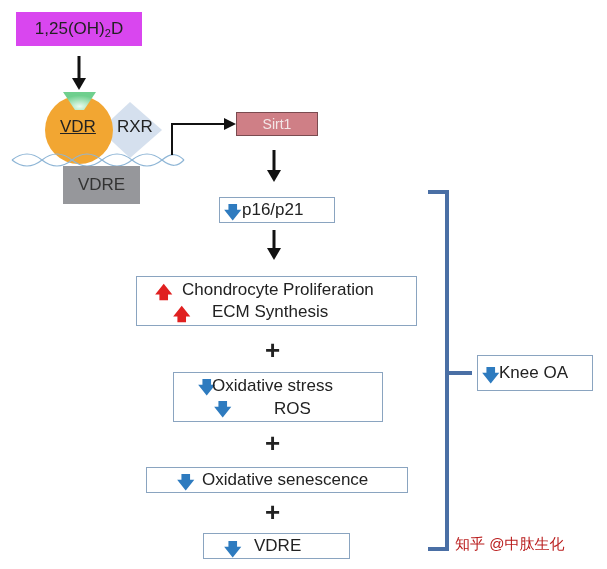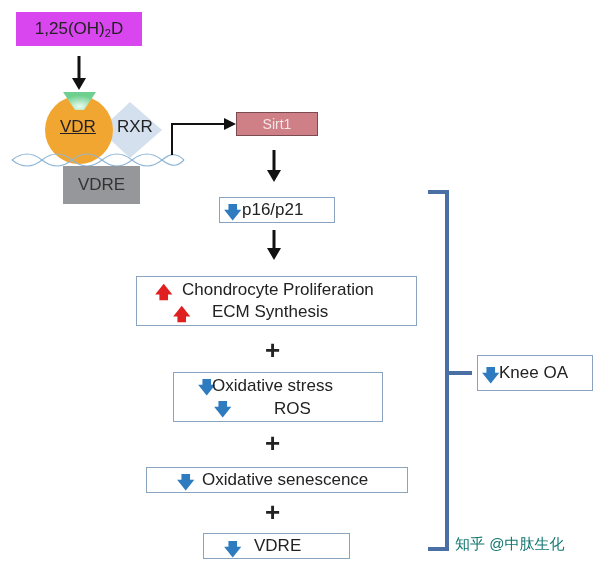--- a/index.html
+++ b/index.html
@@ -9,21 +9,21 @@
     .box { position:absolute; background:#fff; border:1.5px solid #8aa4c0; box-sizing:border-box; }
     .txt { position:absolute; font-size:17px; white-space:nowrap; color:#222; }
     svg.overlay { position:absolute; left:0; top:0; }
     .ligand { left:16px; top:12px; width:126px; height:34px; background:#d946ef; display:flex;
               align-items:center; justify-content:center; font-size:17px; color:#222; }
     .ligand sub { font-size:11px; vertical-align:-3px; }
     .sirt { left:236px; top:112px; width:82px; height:24px; background:#cf7f86; border:1px solid #7a4b50;
             box-sizing:border-box; display:flex; align-items:center; justify-content:center; color:#f3e6e7; font-size:14px; }
     .vdre { left:63px; top:166px; width:77px; height:38px; background:#96979b; display:flex;
             align-items:center; justify-content:center; color:#333; font-size:17px; }
-    .watermark { font-size:15px; color:#0f766e; }
+    .watermark { font-size:15px; color:#b91c1c; }
   </style>
 </head>
 <body>
 
 <svg class="overlay" width="607" height="569">
   <defs>
     <marker id="ah" markerWidth="8" markerHeight="8" refX="4" refY="4" orient="auto">
       <path d="M0,0 L8,4 L0,8 z" fill="#111"></path>
     </marker>
     <radialGradient id="pocket" cx="50%" cy="80%" r="60%">

